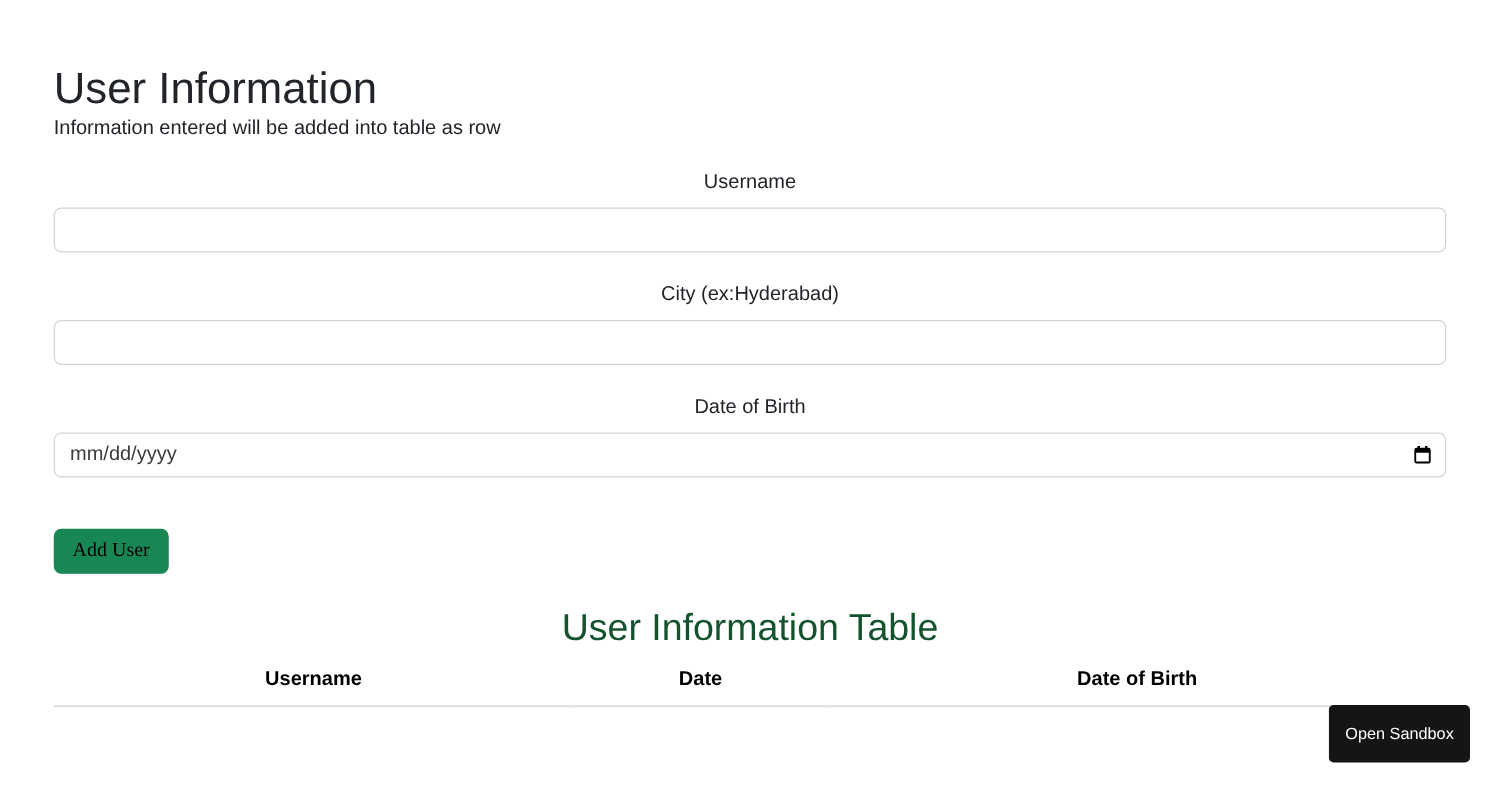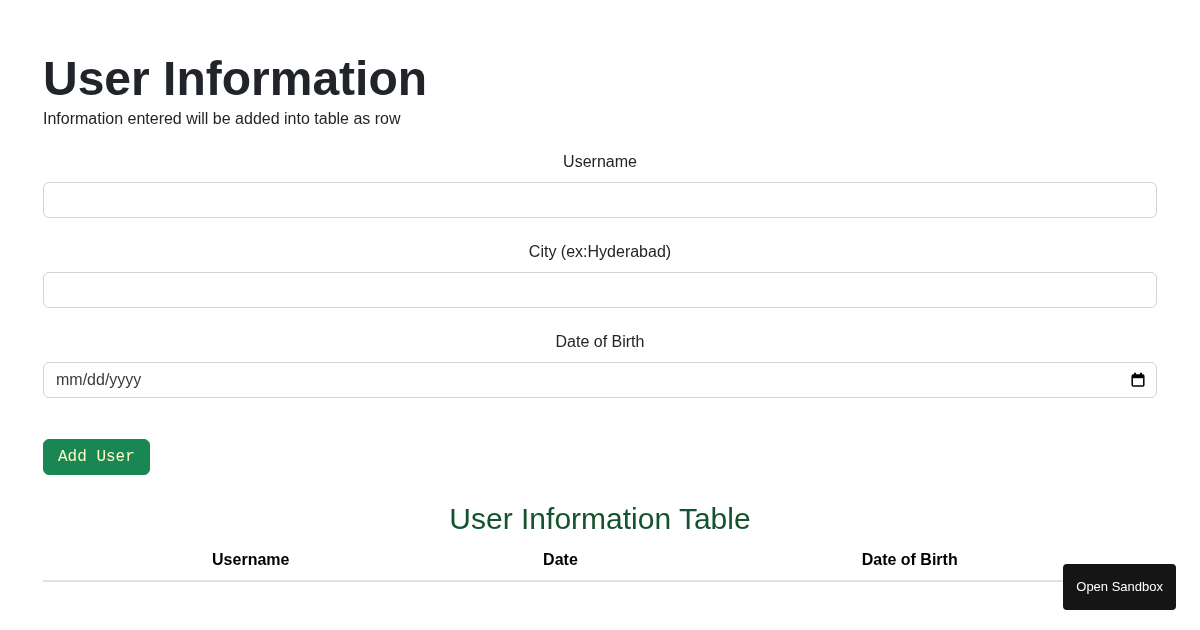--- a/index.html
+++ b/index.html
@@ -6,22 +6,22 @@
   html, body { width: 1200px; height: 630px; }
   body {
     background: #ffffff;
     font-family: "Liberation Sans", "DejaVu Sans", sans-serif;
     color: #212529;
   }
   .container { padding: 0 43px; }
 
   .page-title {
     margin-top: 50px;
-    font-size: 48px;
-    font-weight: 700;
+    font-size: 35px;
+    font-weight: 400;
     line-height: 1.2;
     color: #212529;
   }
   .page-subtitle {
     margin-top: 2px;
     font-size: 16px;
     line-height: 1.15;
     color: #212529;
   }
 
@@ -57,27 +57,27 @@
     transform: translateY(-50%);
     width: 16px;
     height: 16px;
     cursor: pointer;
   }
 
   .add-user-button {
     margin-top: 19px;
     display: inline-block;
     background: #198754;
-    color: #fef9c3;
+    color: #000000;
     border: 1px solid #198754;
     border-radius: 6px;
     padding: 5px 14px;
     font-size: 16px;
     line-height: 24px;
-    font-family: Liberation Mono, monospace;
+    font-family: Liberation Serif, serif;
     cursor: pointer;
   }
 
   .table-title {
     margin-top: 26px;
     text-align: center;
     font-size: 30px;
     font-weight: 400;
     line-height: 1.2;
     color: #14532d;

